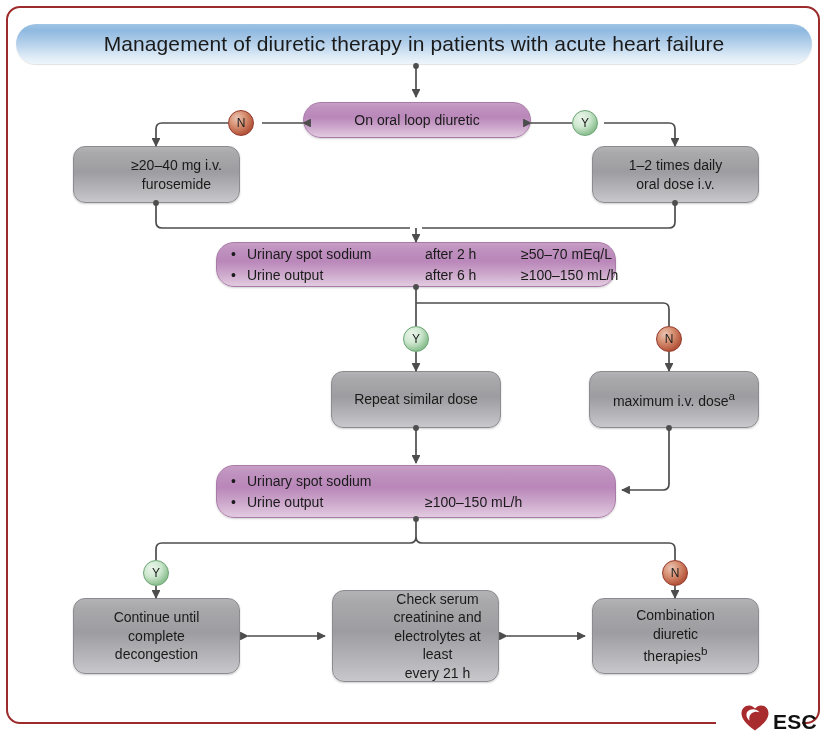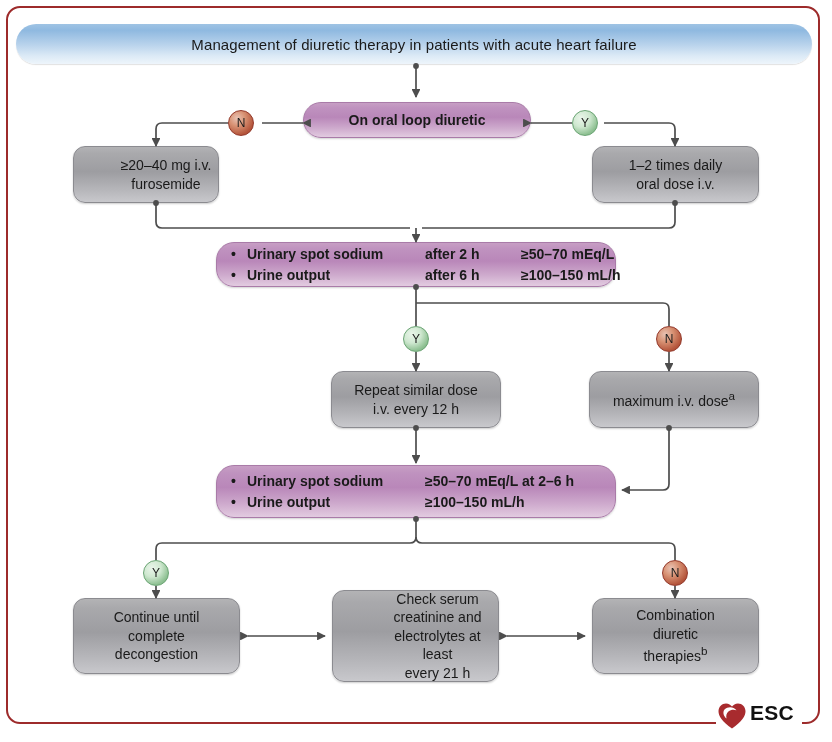--- a/index.html
+++ b/index.html
@@ -56,21 +56,21 @@
                 #b9d3ec 52%,
                 #dceaf6 80%,
                 #eef5fb 100%);
     box-shadow: 0 1px 1px rgba(0,0,0,0.12);
     display: flex;
     align-items: center;
     justify-content: center;
     box-sizing: border-box;
   }
   .title-banner .txt {
-    font-size: 15px;
+    font-size: 21px;
     color: #1a1a1a;
     letter-spacing: .1px;
   }
 
   
   .node {
     position: absolute;
     box-sizing: border-box;
     display: flex;
     align-items: center;
@@ -98,21 +98,20 @@
     background: linear-gradient(to bottom,
                 #c79ec4 0%,
                 #bf92bf 14%,
                 #b987b9 42%,
                 #ceaacd 74%,
                 #e2cbe0 100%);
     border: 1px solid #a97ba8;
     box-shadow: 0 1px 2px rgba(0,0,0,0.18);
     justify-content: flex-start;
     text-align: left;
-    font-weight: bold;
   }
 
   .node .lines { padding: 0 6px; width: 100%; }
 
   
   .plist {
     width: 100%;
     padding-left: 14px;
     box-sizing: border-box;
     font-size: 14px;
@@ -167,26 +166,26 @@
     top: 0;
     width: 832px;
     height: 742px;
     pointer-events: none;
     z-index: 2;
   }
 
   
   .esc-logo {
     position: absolute;
-    left: 717px;
+    left: 740px;
     top: 702px;
     width: 84px;
     height: 30px;
     display: flex;
-    align-items: flex-start;
+    align-items: flex-end;
     gap: 3px;
     z-index: 8;
   }
   .esc-logo .esc-text {
     font-size: 21px;
     font-weight: bold;
     color: #111111;
     letter-spacing: .3px;
     line-height: 1;
   }
@@ -258,21 +257,21 @@
     <span>On oral loop diuretic</span>
   </div>
 
   <div class="badge n" style="left:228px; top:110px;">
     <span>N</span>
   </div>
   <div class="badge y" style="left:572px; top:110px;">
     <span>Y</span>
   </div>
 
-  <div class="node grey" style="left:73px; top:146px; width:146px; height:57px;padding-left:40px;">
+  <div class="node grey" style="left:73px; top:146px; width:167px; height:57px;padding-left:40px;">
     <div class="lines">
       <div>≥20–40 mg i.v.</div>
       <div>furosemide</div>
     </div>
   </div>
 
   <div class="node grey" style="left:592px; top:146px; width:167px; height:57px;">
     <div class="lines">
       <div>1–2 times daily</div>
       <div>oral dose i.v.</div>
@@ -299,36 +298,34 @@
   <div class="badge y" style="left:403px; top:326px;">
     <span>Y</span>
   </div>
   <div class="badge n" style="left:656px; top:326px;">
     <span>N</span>
   </div>
 
   <div class="node grey" style="left:331px; top:371px; width:170px; height:57px;">
     <div class="lines">
       <div>Repeat similar dose</div>
-      <div>i.v. every 12 h</div>
     </div>
   </div>
 
   <div class="node grey" style="left:589px; top:371px; width:170px; height:57px;">
     <div class="lines">
       <div><span>maximum i.v. dose</span><sup>a</sup></div>
     </div>
   </div>
 
   <div class="node purple" style="left:216px; top:465px; width:400px; height:53px;">
     <div class="plist">
       <div class="prow">
         <span class="bullet">•</span>
         <span class="w1">Urinary spot sodium</span>
-        <span class="w2">≥50–70 mEq/L at 2–6 h</span>
       </div>
       <div class="prow">
         <span class="bullet">•</span>
         <span class="w1">Urine output</span>
         <span class="w2">≥100–150 mL/h</span>
       </div>
     </div>
   </div>
 
   <div class="badge y" style="left:143px; top:560px;">

